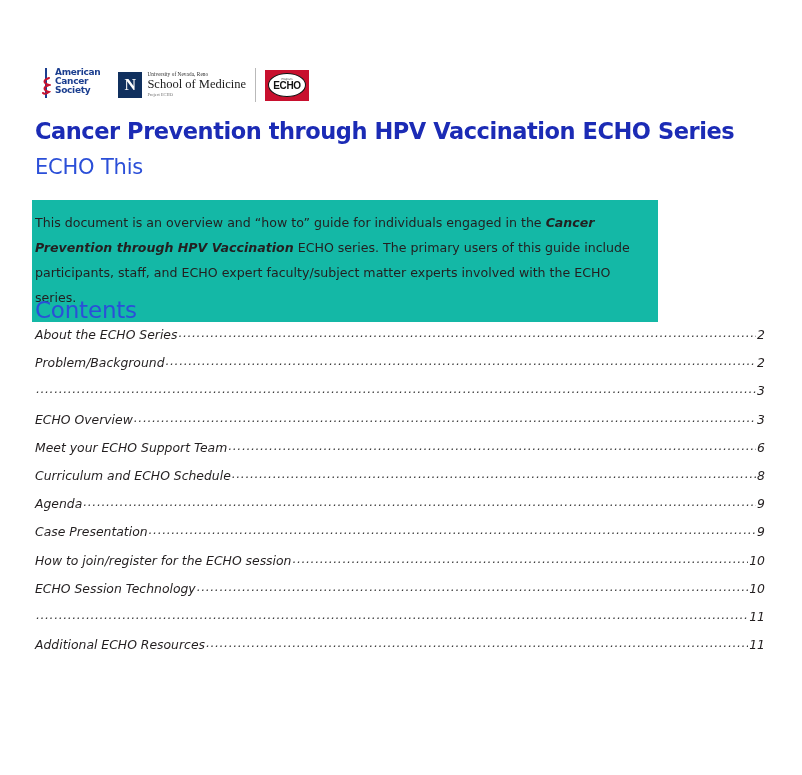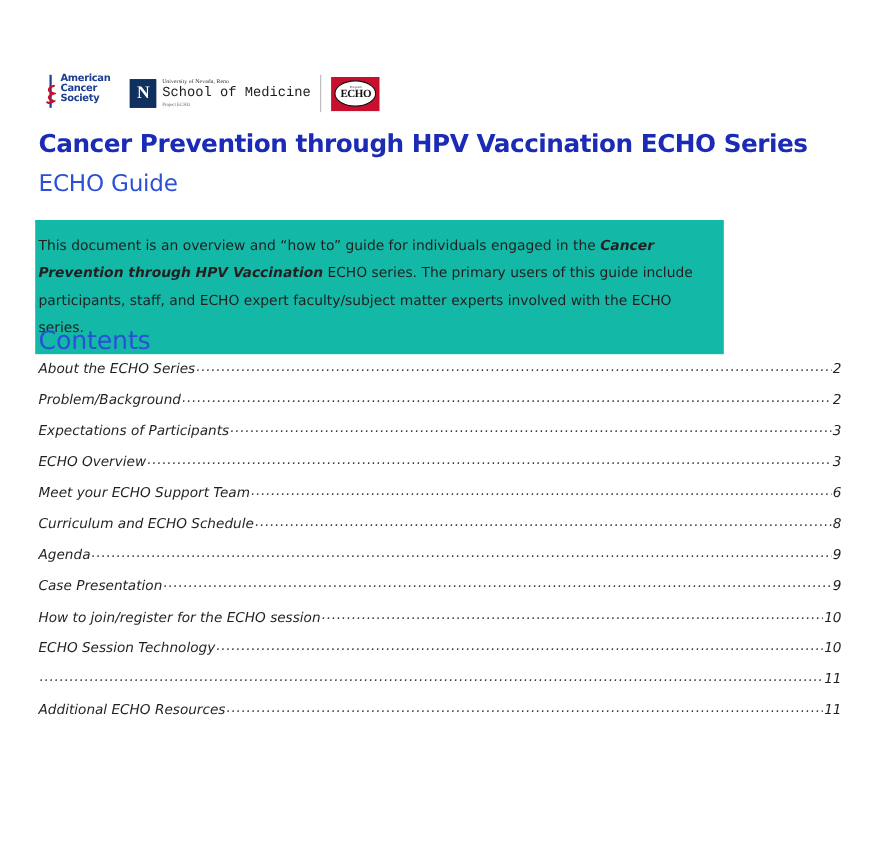--- a/index.html
+++ b/index.html
@@ -90,21 +90,21 @@
   .unr-lines { line-height: 1; }
   .unr-top {
     font-family: "Liberation Serif", serif;
     font-size: 5.2px;
     color: #2a2a2a;
     letter-spacing: 0.1px;
     margin-bottom: 1px;
     white-space: nowrap;
   }
   .unr-mid {
-    font-family: Liberation Mono, monospace;
+    font-family: Liberation Serif, serif;
     font-size: 12.5px;
     color: #1d1d1d;
     white-space: nowrap;
     line-height: 13px;
   }
   .unr-sub {
     font-family: "Liberation Serif", serif;
     font-size: 4.4px;
     color: #6a6a6a;
     margin-top: 2px;
@@ -138,21 +138,21 @@
     justify-content: center;
     line-height: 1;
   }
   .echo-oval .tiny {
     font-family: "DejaVu Sans", sans-serif;
     font-size: 2.6px;
     color: #333333;
     margin-bottom: 0px;
   }
   .echo-oval .word {
-    font-family: Liberation Serif, serif;
+    font-family: Liberation Sans, sans-serif;
     font-weight: bold;
     font-size: 10px;
     color: #111111;
     letter-spacing: -0.4px;
   }
 
   
   .doc-title {
     position: absolute;
     left: 35px;
@@ -285,41 +285,40 @@
     <div class="logo-echo">
       <div class="echo-oval">
         <div class="tiny">Program</div>
         <div class="word">ECHO</div>
       </div>
     </div>
 
   </div>
 
   <div class="doc-title">Cancer Prevention through HPV Vaccination ECHO Series</div>
-  <div class="doc-subtitle">ECHO Guide</div>
+  <div class="doc-subtitle">ECHO This</div>
 
   <div class="intro">
     <p><span>This document is an overview and “how to” guide for individuals engaged in the </span><b>Cancer Prevention through HPV Vaccination</b><span> ECHO series. The primary users of this guide include participants, staff, and ECHO expert faculty/subject matter experts involved with the ECHO series.</span></p>
   </div>
 
   <div class="contents-heading">Contents</div>
 
   <div class="toc">
       <div class="toc-row">
         <span class="toc-label">About the ECHO Series</span>
         <span class="toc-dots"></span>
         <span class="toc-page">2</span>
       </div>
       <div class="toc-row">
         <span class="toc-label">Problem/Background</span>
         <span class="toc-dots"></span>
         <span class="toc-page">2</span>
       </div>
       <div class="toc-row">
-        <span class="toc-label">Expectations of Participants</span>
         <span class="toc-dots"></span>
         <span class="toc-page">3</span>
       </div>
       <div class="toc-row">
         <span class="toc-label">ECHO Overview</span>
         <span class="toc-dots"></span>
         <span class="toc-page">3</span>
       </div>
       <div class="toc-row">
         <span class="toc-label">Meet your ECHO Support Team</span>

